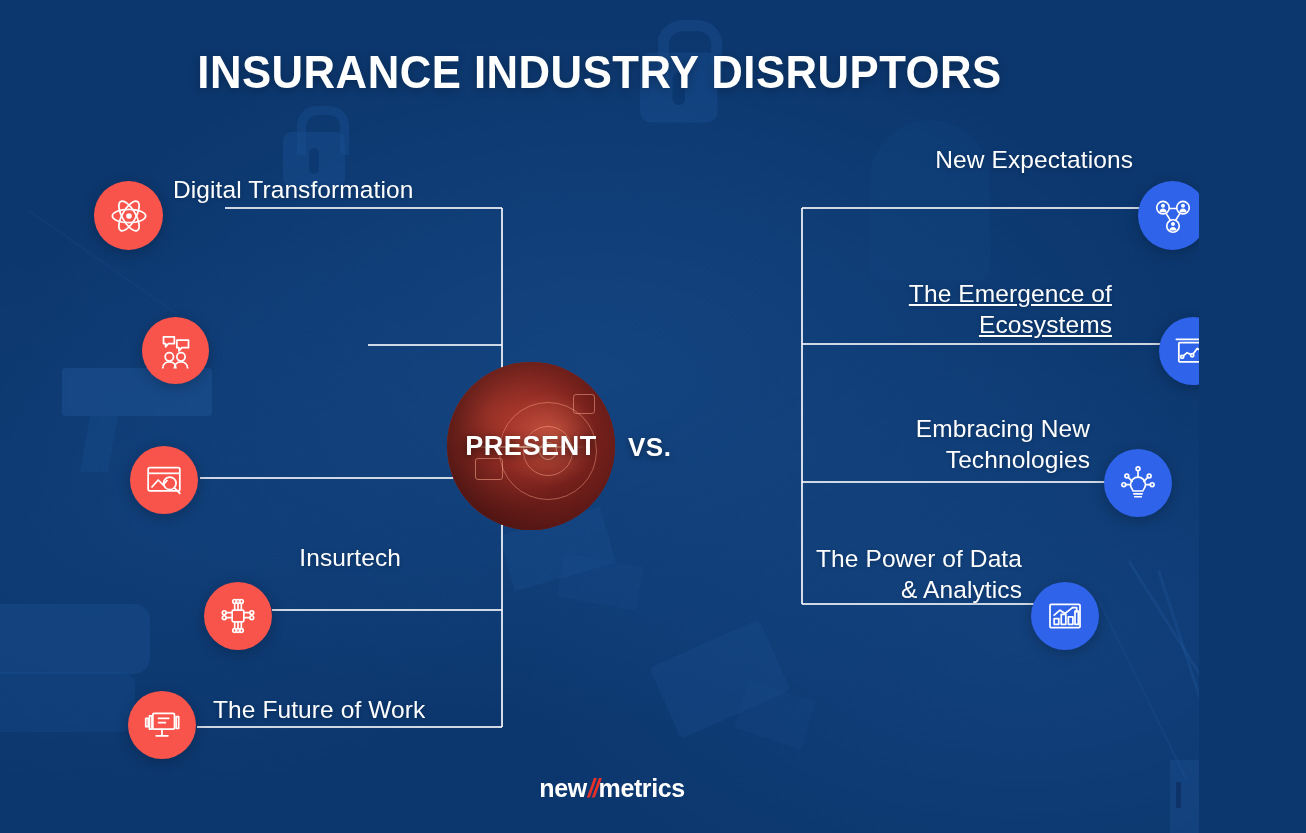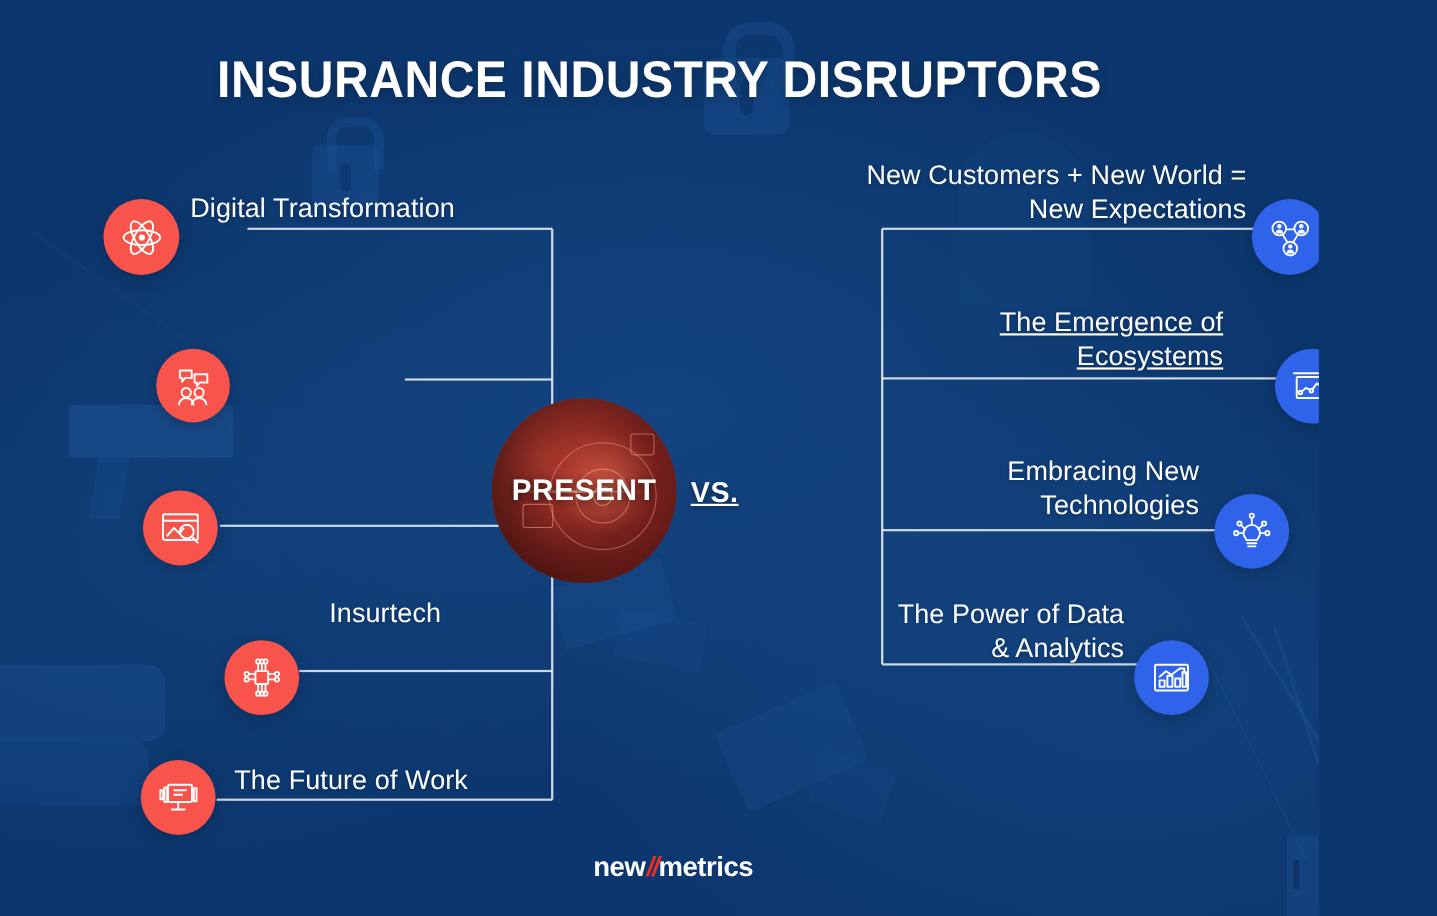--- a/index.html
+++ b/index.html
@@ -142,21 +142,20 @@
 
 
 
   <div class="lbl r" style="left:160px;top:542px;width:241px;">
     <div>Insurtech</div>
   </div>
 
   <div class="lbl l" style="left:213px;top:694px;width:330px;">The Future of Work</div>
 
   <div class="lbl r" style="left:700px;top:144px;width:433px;">
-    <div>New Customers + New World =</div>
     <div>New Expectations</div>
   </div>
 
   <div class="lbl r" style="left:792px;top:278px;width:320px;text-decoration:underline;">
     <div>The Emergence of</div>
     <div>Ecosystems</div>
   </div>
 
   <div class="lbl r" style="left:800px;top:413px;width:290px;">
     <div>Embracing New</div>
@@ -299,20 +298,20 @@
     <div class="art"></div>
     <div class="glow" style="left:52px;top:40px;width:96px;height:96px;border:1.4px solid rgba(255,170,140,.45);"></div>
     <div class="glow" style="left:76px;top:64px;width:48px;height:48px;border:1.4px solid rgba(255,170,140,.5);"></div>
     <div class="glow" style="left:92px;top:80px;width:16px;height:16px;border:1.6px solid rgba(255,190,160,.7);"></div>
     <div class="streak" style="left:20px;top:84px;width:120px;height:2px;background:linear-gradient(90deg,rgba(255,180,150,0),rgba(255,200,170,.85),rgba(255,180,150,0));"></div>
     <div class="glow" style="left:28px;top:96px;width:26px;height:20px;border:1.4px solid rgba(255,170,140,.55);border-radius:3px;"></div>
     <div class="glow" style="left:126px;top:32px;width:20px;height:18px;border:1.4px solid rgba(255,170,140,.5);border-radius:3px;"></div>
     <div class="cap">PRESENT</div>
   </div>
 
-  <div class="vs" style="left:628px;top:432px;text-decoration:underline;">VS.</div>
+  <div class="vs" style="left:628px;top:432px;">VS.</div>
 
 
   <div class="logo">
     <span>new</span><span class="slash">//</span><span>metrics</span>
   </div>
 
 </div>
 
 </body></html>

